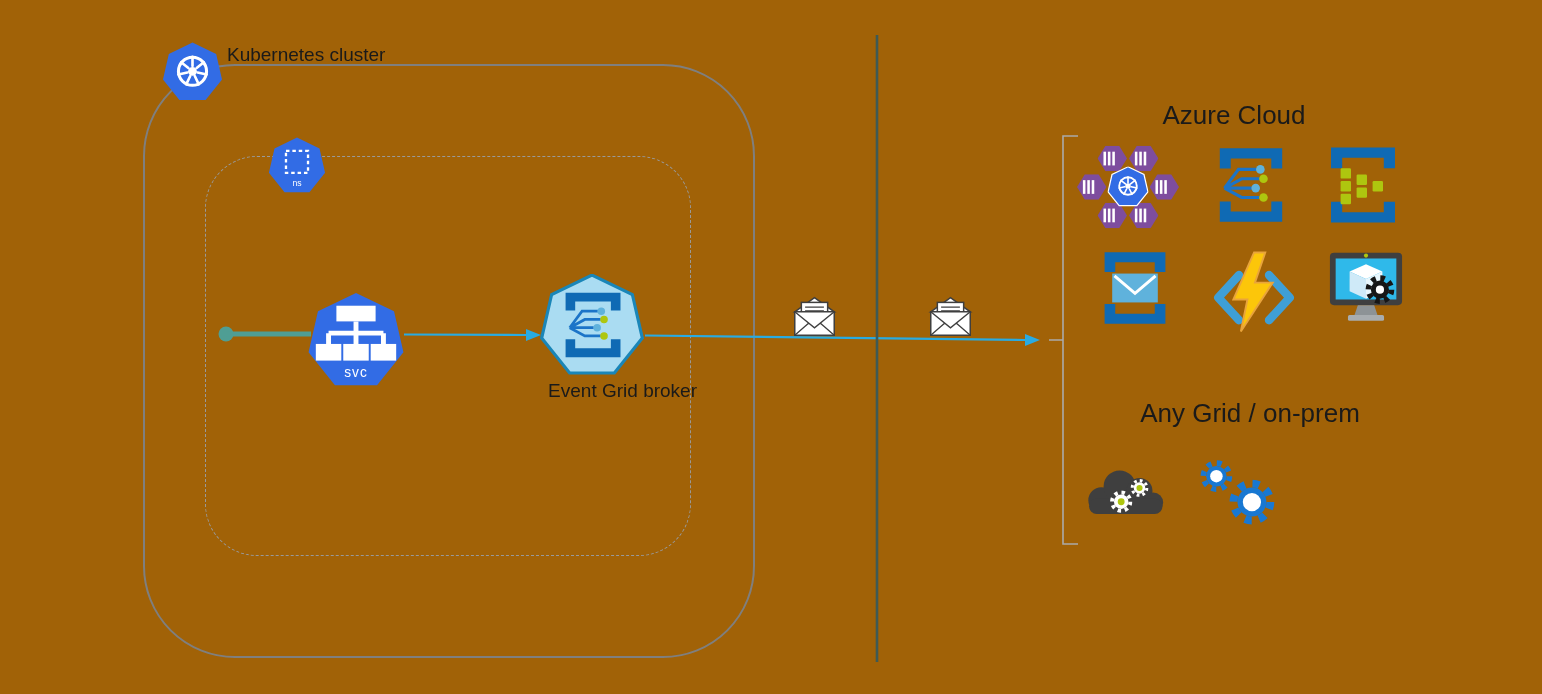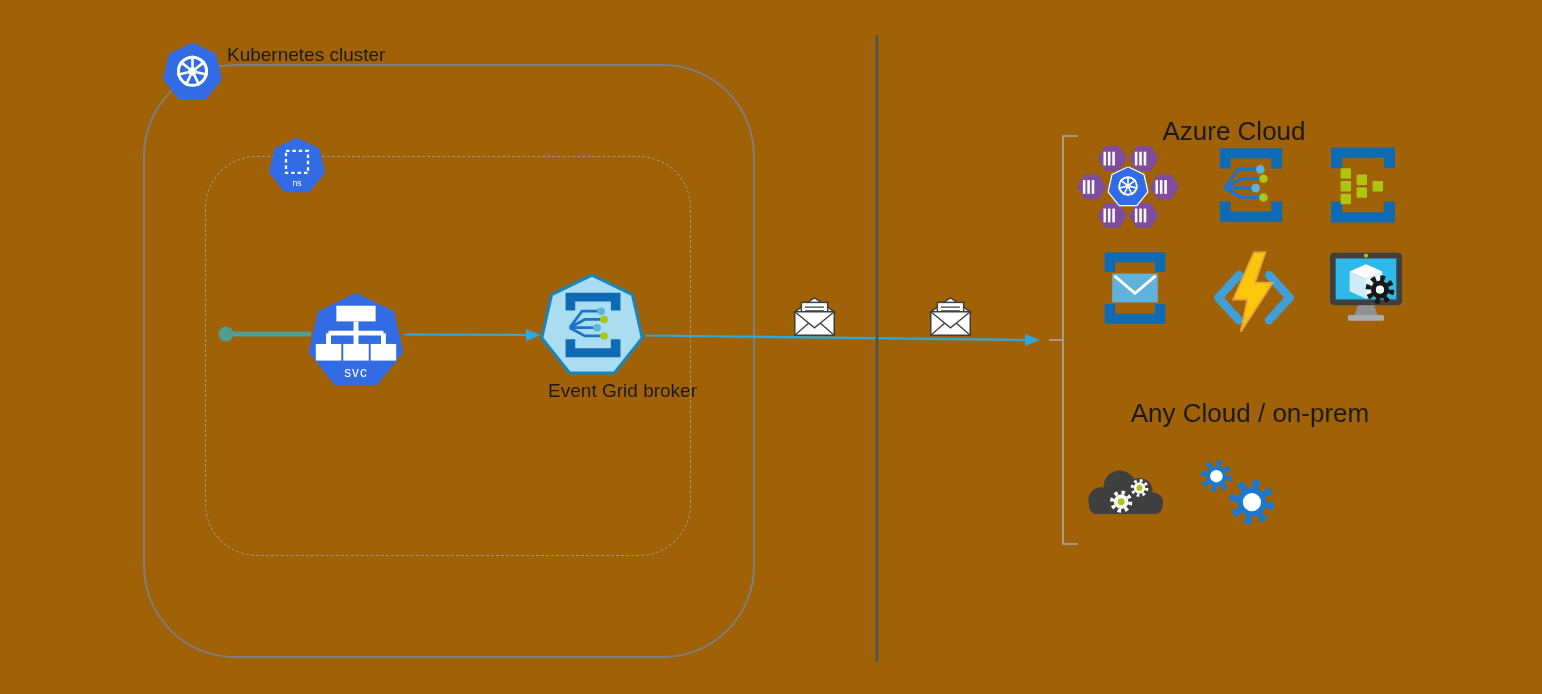--- a/index.html
+++ b/index.html
@@ -12,21 +12,21 @@
     left:143px;top:64px;width:608px;height:590px;
     border:2.6px solid var(--boundary-gray);border-radius:92px;
   }
   .ns-box{
     left:205px;top:156px;width:484px;height:398px;
     border:1.4px dashed var(--dashed-gray);border-radius:52px;
   }
   .label{white-space:nowrap;color:var(--text);}
   .lbl-cluster{left:227px;top:44px;font-size:19px;}
   .lbl-broker{left:492px;top:380px;width:205px;text-align:right;font-size:19px;}
-  .lbl-azure{left:1084px;top:100px;width:300px;text-align:center;font-size:26px;margin-top:16px;}
+  .lbl-azure{left:1084px;top:100px;width:300px;text-align:center;font-size:26px;}
   .lbl-anycloud{left:1100px;top:398px;width:300px;text-align:center;font-size:26px;}
 
   
   .c-k8s{color:var(--kubernetes-blue);} .c-white{color:#ffffff;}
   .c-azure{color:var(--azure-blue);} .c-gearblue{color:var(--gear-blue);}
   .c-purple{color:var(--purple);}
   .f-teal{fill:var(--teal);} .s-teal{stroke:var(--teal);}
   .f-arrow{fill:var(--arrow-blue);} .s-arrow{stroke:var(--arrow-blue);}
   .s-divider{stroke:var(--divider);}
   .s-bracket{stroke:var(--bracket-gray);}
@@ -192,21 +192,21 @@
     <polygon points="70,25 50,34 50,58 70,49" fill="#e9f7fd"></polygon>
     <g>
       <circle cx="67" cy="47" r="14" fill="none" stroke="#161616" stroke-width="7" stroke-dasharray="5.5 5.5"></circle>
       <circle cx="67" cy="47" r="11" fill="#161616"></circle>
       <circle cx="67" cy="47" r="5" fill="#ffffff"></circle>
     </g>
     <polygon points="40,66 60,66 64,78 36,78" fill="#8d9396"></polygon>
     <rect x="28" y="78" width="44" height="7" rx="2" fill="#a8adb0"></rect>
   </svg>
 
-  <div class="abs label lbl-anycloud">Any Cloud / on-prem</div>
+  <div class="abs label lbl-anycloud">Any Grid / on-prem</div>
 
   <svg class="abs" style="left:1083px;top:460px" width="84" height="62" viewBox="0 0 110 80">
     <g class="f-dark">
       <circle cx="24" cy="52" r="17"></circle>
       <circle cx="48" cy="34" r="21"></circle>
       <circle cx="74" cy="40" r="17"></circle>
       <circle cx="92" cy="55" r="13"></circle>
       <rect x="8" y="50" width="96" height="20" ry="10"></rect>
     </g>
     <use href="#gear" x="35" y="39" width="30" height="30" class="c-white"></use>

